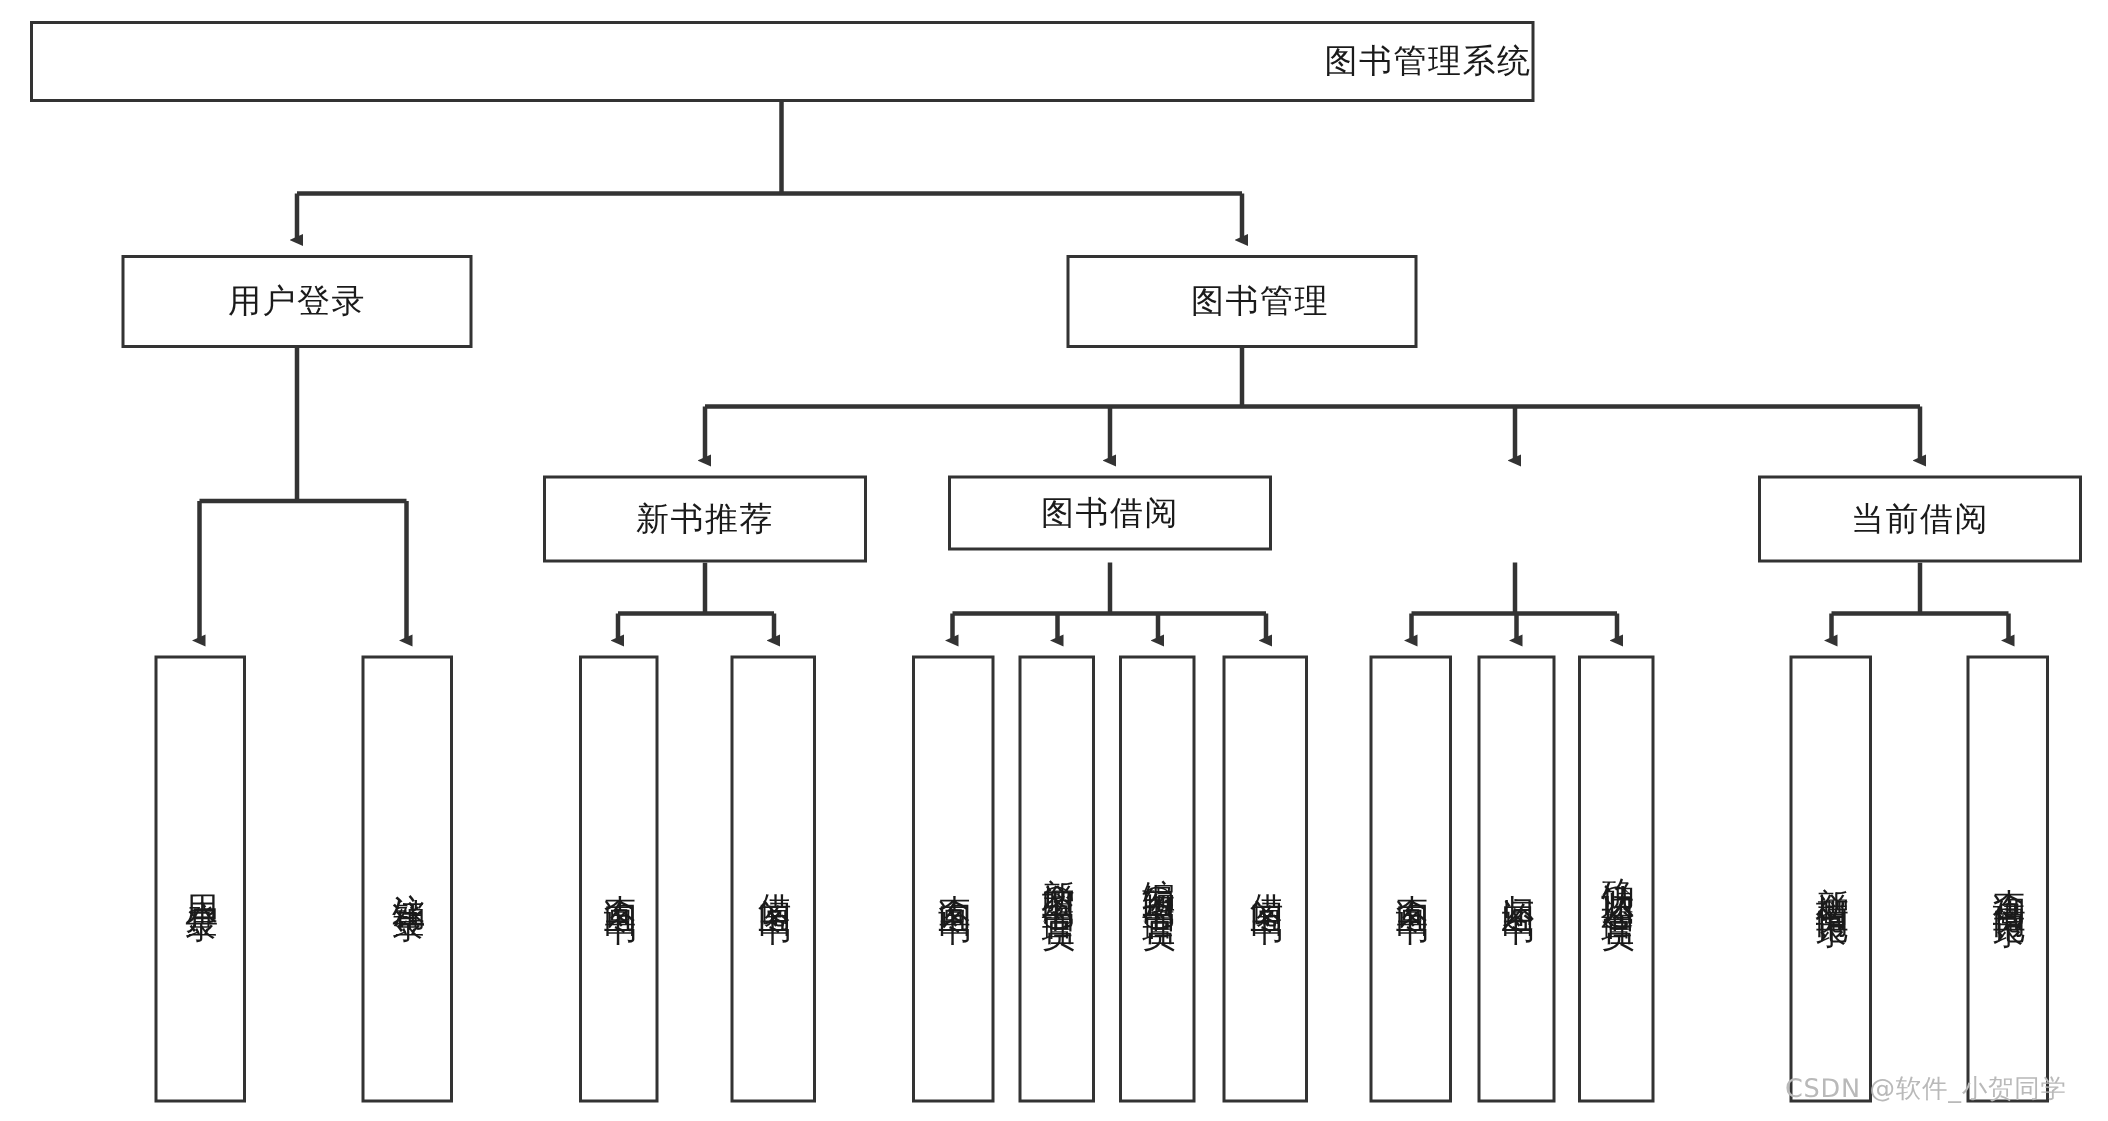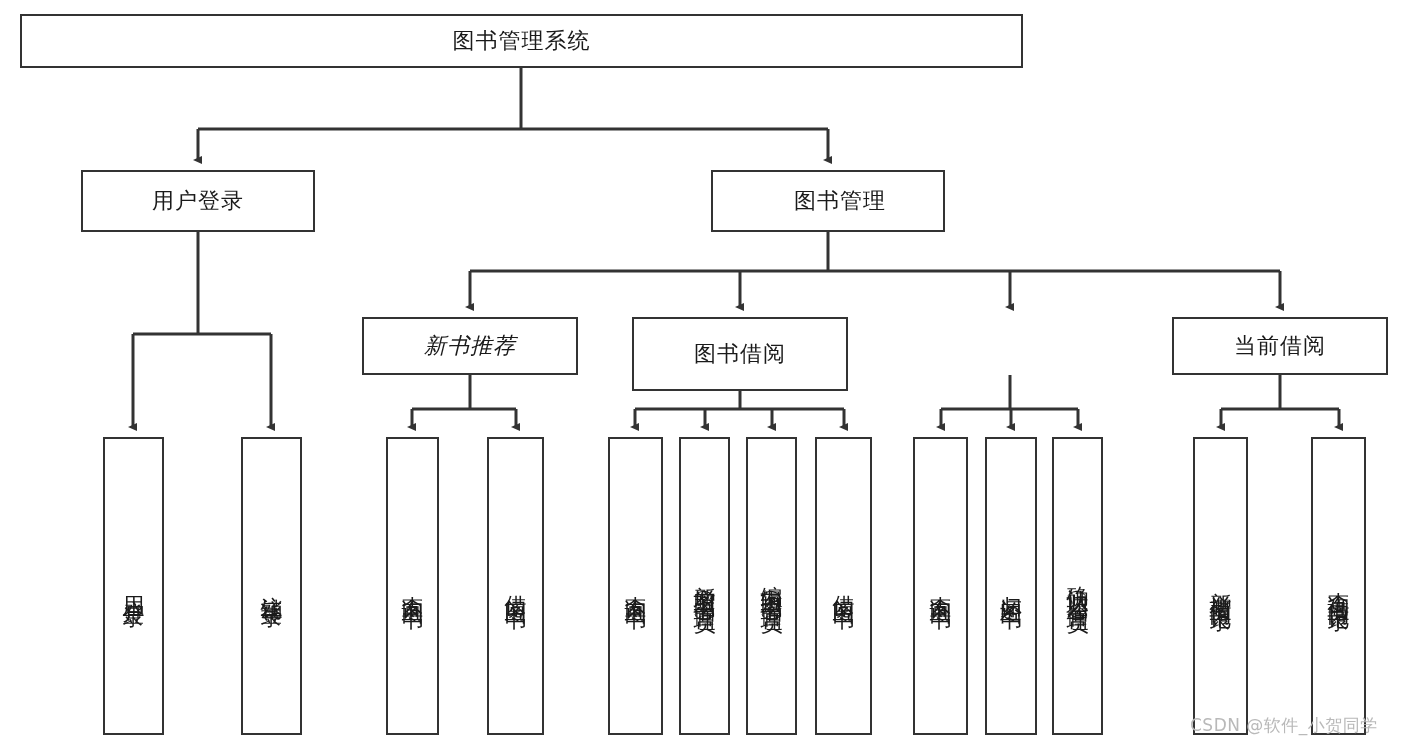--- a/index.html
+++ b/index.html
@@ -105,35 +105,35 @@
       <path d="M1011,409 L1011,427" marker-end="url(#arrow)"></path>
       <path d="M1078,409 L1078,427" marker-end="url(#arrow)"></path>
 
       <path d="M1280,375 L1280,409"></path>
       <path d="M1221,409 L1339,409"></path>
       <path d="M1221,409 L1221,427" marker-end="url(#arrow)"></path>
       <path d="M1339,409 L1339,427" marker-end="url(#arrow)"></path>
     </g>
   </svg>
 
-  <div class="node h" style="left:20px; top:14px; width:1003px; height:54px;">
+  <div class="node h" style="left:20px; top:14px; width:1003px; height:54px;justify-content:flex-end;">
     <span>图书管理系统</span>
   </div>
 
   <div class="node h" style="left:81px; top:170px; width:234px; height:62px;">
     <span>用户登录</span>
   </div>
   <div class="node h" style="left:711px; top:170px; width:234px; height:62px;padding-left:24px;">
     <span>图书管理</span>
   </div>
 
-  <div class="node h" style="left:362px; top:317px; width:216px; height:58px;font-style:italic;">
+  <div class="node h" style="left:362px; top:317px; width:216px; height:58px;">
     <span>新书推荐</span>
   </div>
-  <div class="node h" style="left:632px; top:317px; width:216px; height:74px;">
+  <div class="node h" style="left:632px; top:317px; width:216px; height:50px;">
     <span>图书借阅</span>
   </div>
   <div class="node h" style="left:1172px; top:317px; width:216px; height:58px;">
     <span>当前借阅</span>
   </div>
 
   <div class="node v" style="left:103px; top:437px; width:61px; height:298px;">
     <span class="vtext">用户登录</span>
   </div>
   <div class="node v" style="left:241px; top:437px; width:61px; height:298px;">

